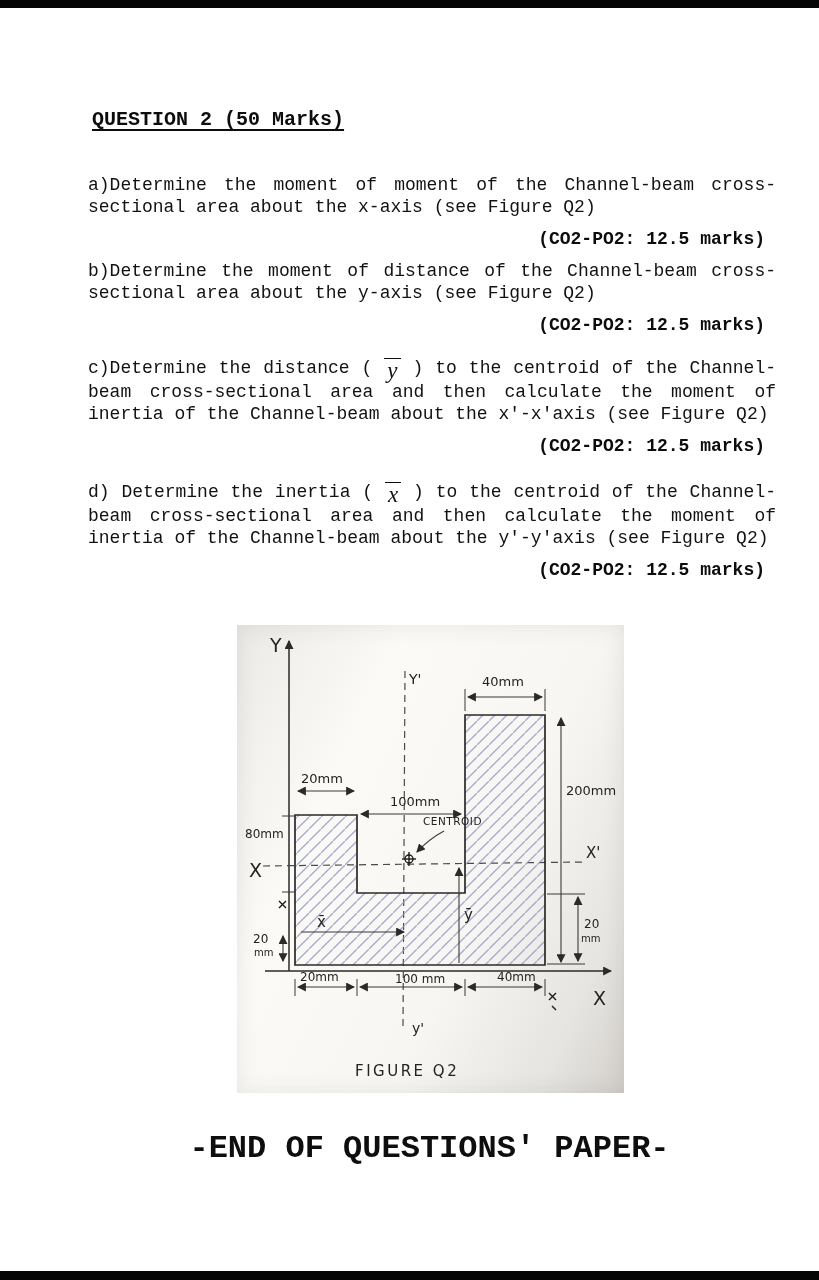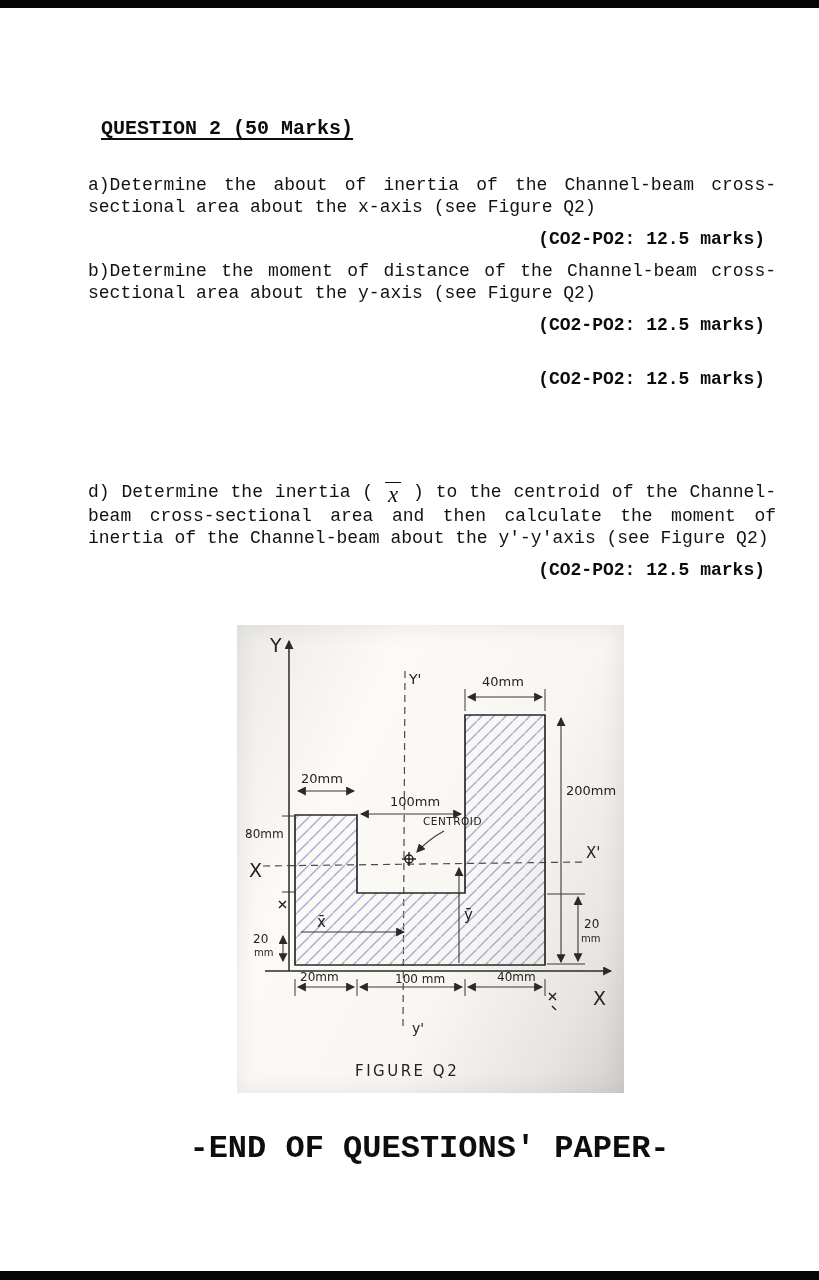--- a/index.html
+++ b/index.html
@@ -2,21 +2,21 @@
 <html><head>
 <meta charset="utf-8">
 <style>
   html,body{margin:0;padding:0;}
   body{width:819px;height:1280px;background:#ffffff;position:relative;
        font-family:"Liberation Mono",monospace;color:#111;}
   .page{position:absolute;inset:0;background:#fff;overflow:hidden;}
   .bar{position:absolute;left:0;width:819px;background:#050505;}
   .bar-top{top:0;height:8px;}
   .bar-bottom{bottom:0;height:9px;}
-  .heading{position:absolute;left:88px;top:104px;margin:13px;
+  .heading{position:absolute;left:88px;top:104px;margin:4px;
            font:700 20px/24px "Liberation Mono",monospace;color:#0d0d0d;
            text-decoration:underline;text-decoration-thickness:2px;text-underline-offset:4px;}
   .q{position:absolute;left:88px;width:688px;color:#121212;}
   .q .qt{margin:0;font:400 18px/21.5px "Liberation Mono",monospace;text-align:justify;}
   .q .marks{margin:11px;font:700 18px/21.5px "Liberation Mono",monospace;text-align:right;color:#0c0c0c;}
   .qa{top:175px;} .qb{top:261px;} .qc{top:358px;} .qd{top:482px;}
   .ovl{display:inline-block;line-height:1;font-size:23px;border-top:1.6px solid #0d0d0d;
        padding:0 3px;vertical-align:-5px;font-family:"Liberation Serif",serif;font-style:italic;}
   .figure{position:absolute;left:237px;top:625px;width:387px;height:468px;
           background:linear-gradient(115deg,#eceae7 0%,#fbfaf7 28%,#f8f6f2 62%,#e6e4e0 86%,#d3d0cc 100%);
@@ -34,30 +34,31 @@
 </style>
 </head>
 <body>
 
 <div class="page">
   <div class="bar bar-top"></div>
 
   <h1 class="heading">QUESTION 2 (50 Marks)</h1>
 
   <section class="q qa">
-    <p class="qt"><span>a)Determine the about of inertia of the Channel-beam cross-sectional area about the x-axis (see Figure Q2)</span></p>
+    <p class="qt"><span>a)Determine the moment of moment of the Channel-beam cross-sectional area about the x-axis (see Figure Q2)</span></p>
     <p class="marks">(CO2-PO2: 12.5 marks)</p>
   </section>
 
   <section class="q qb">
     <p class="qt"><span>b)Determine the moment of distance of the Channel-beam cross-sectional area about the y-axis (see Figure Q2)</span></p>
     <p class="marks">(CO2-PO2: 12.5 marks)</p>
   </section>
 
   <section class="q qc">
+    <p class="qt"><span>c)Determine the distance ( </span><span class="ovl">y</span><span> ) to the centroid of the Channel-beam cross-sectional area and then calculate the moment of inertia of the Channel-beam about the x'-x'axis (see Figure Q2)</span></p>
     <p class="marks">(CO2-PO2: 12.5 marks)</p>
   </section>
 
   <section class="q qd">
     <p class="qt"><span>d) Determine the inertia ( </span><span class="ovl">x</span><span> ) to the centroid of the Channel-beam cross-sectional area and then calculate the moment of inertia of the Channel-beam about the y'-y'axis (see Figure Q2)</span></p>
     <p class="marks">(CO2-PO2: 12.5 marks)</p>
   </section>
 
   <div class="figure">
     <svg viewBox="0 0 387 468" width="387" height="468">

